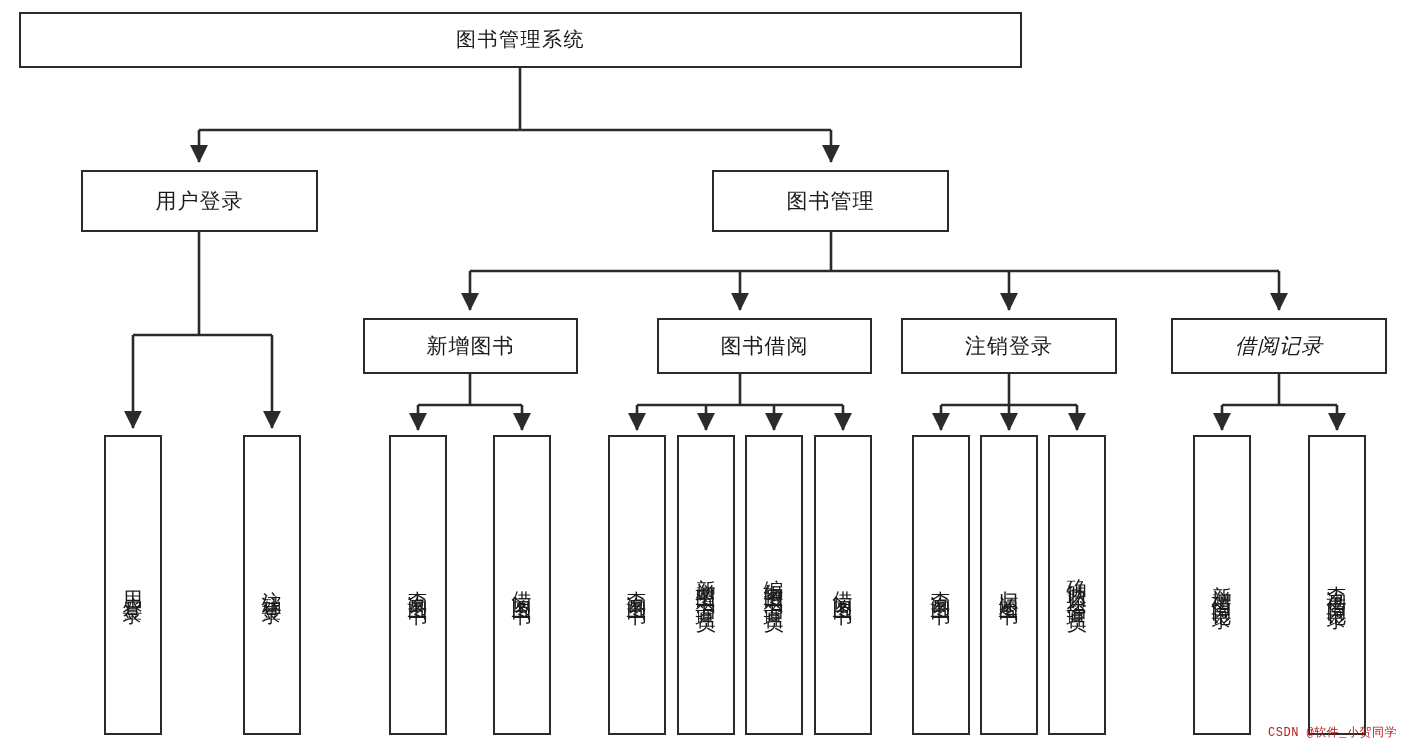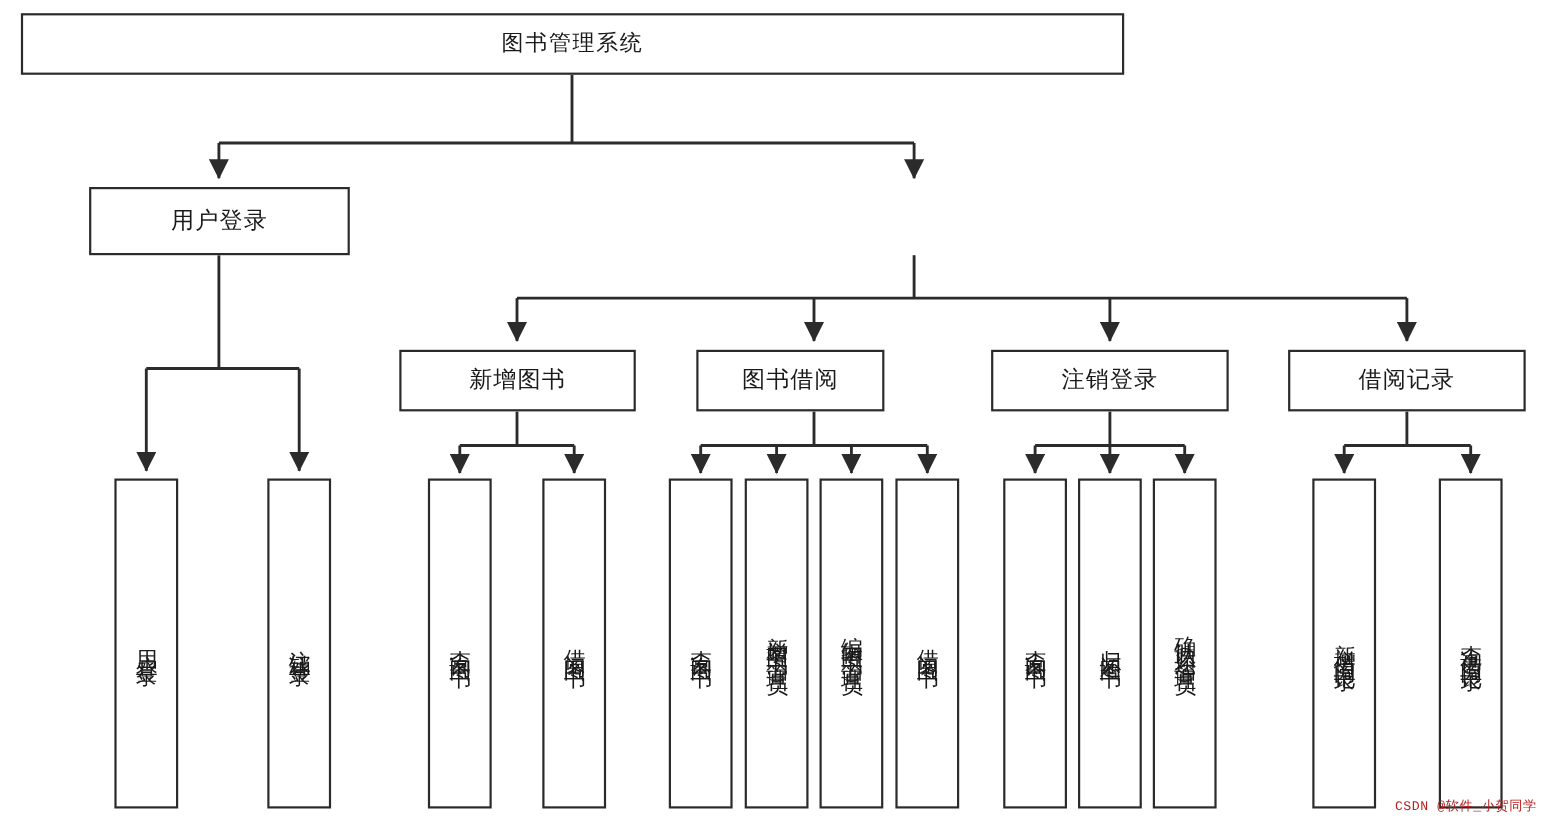--- a/index.html
+++ b/index.html
@@ -133,31 +133,34 @@
     </g>
   </svg>
 
   <div class="node h root" style="left:19px; top:12px; width:1003px; height:56px;">
     <span class="label">图书管理系统</span>
   </div>
 
   <div class="node h" style="left:81px; top:170px; width:237px; height:62px;">
     <span class="label">用户登录</span>
   </div>
+  <div class="node h" style="left:712px; top:170px; width:237px; height:62px;">
+    <span class="label">图书管理</span>
+  </div>
 
   <div class="node h" style="left:363px; top:318px; width:215px; height:56px;">
     <span class="label">新增图书</span>
   </div>
-  <div class="node h" style="left:633px; top:318px; width:171px; height:56px;">
+  <div class="node h" style="left:657px; top:318px; width:215px; height:56px;">
     <span class="label">图书借阅</span>
   </div>
   <div class="node h" style="left:901px; top:318px; width:216px; height:56px;">
     <span class="label">注销登录</span>
   </div>
-  <div class="node h" style="left:1171px; top:318px; width:216px; height:56px;">
+  <div class="node h" style="left:1171px; top:318px; width:216px; height:56px;font-style:italic;">
     <span class="label">借阅记录</span>
   </div>
 
   <div class="node v" style="left:104px; top:435px; width:58px; height:300px;">
     <span class="label">用户登录</span>
   </div>
   <div class="node v" style="left:243px; top:435px; width:58px; height:300px;">
     <span class="label">注销登录</span>
   </div>
 

